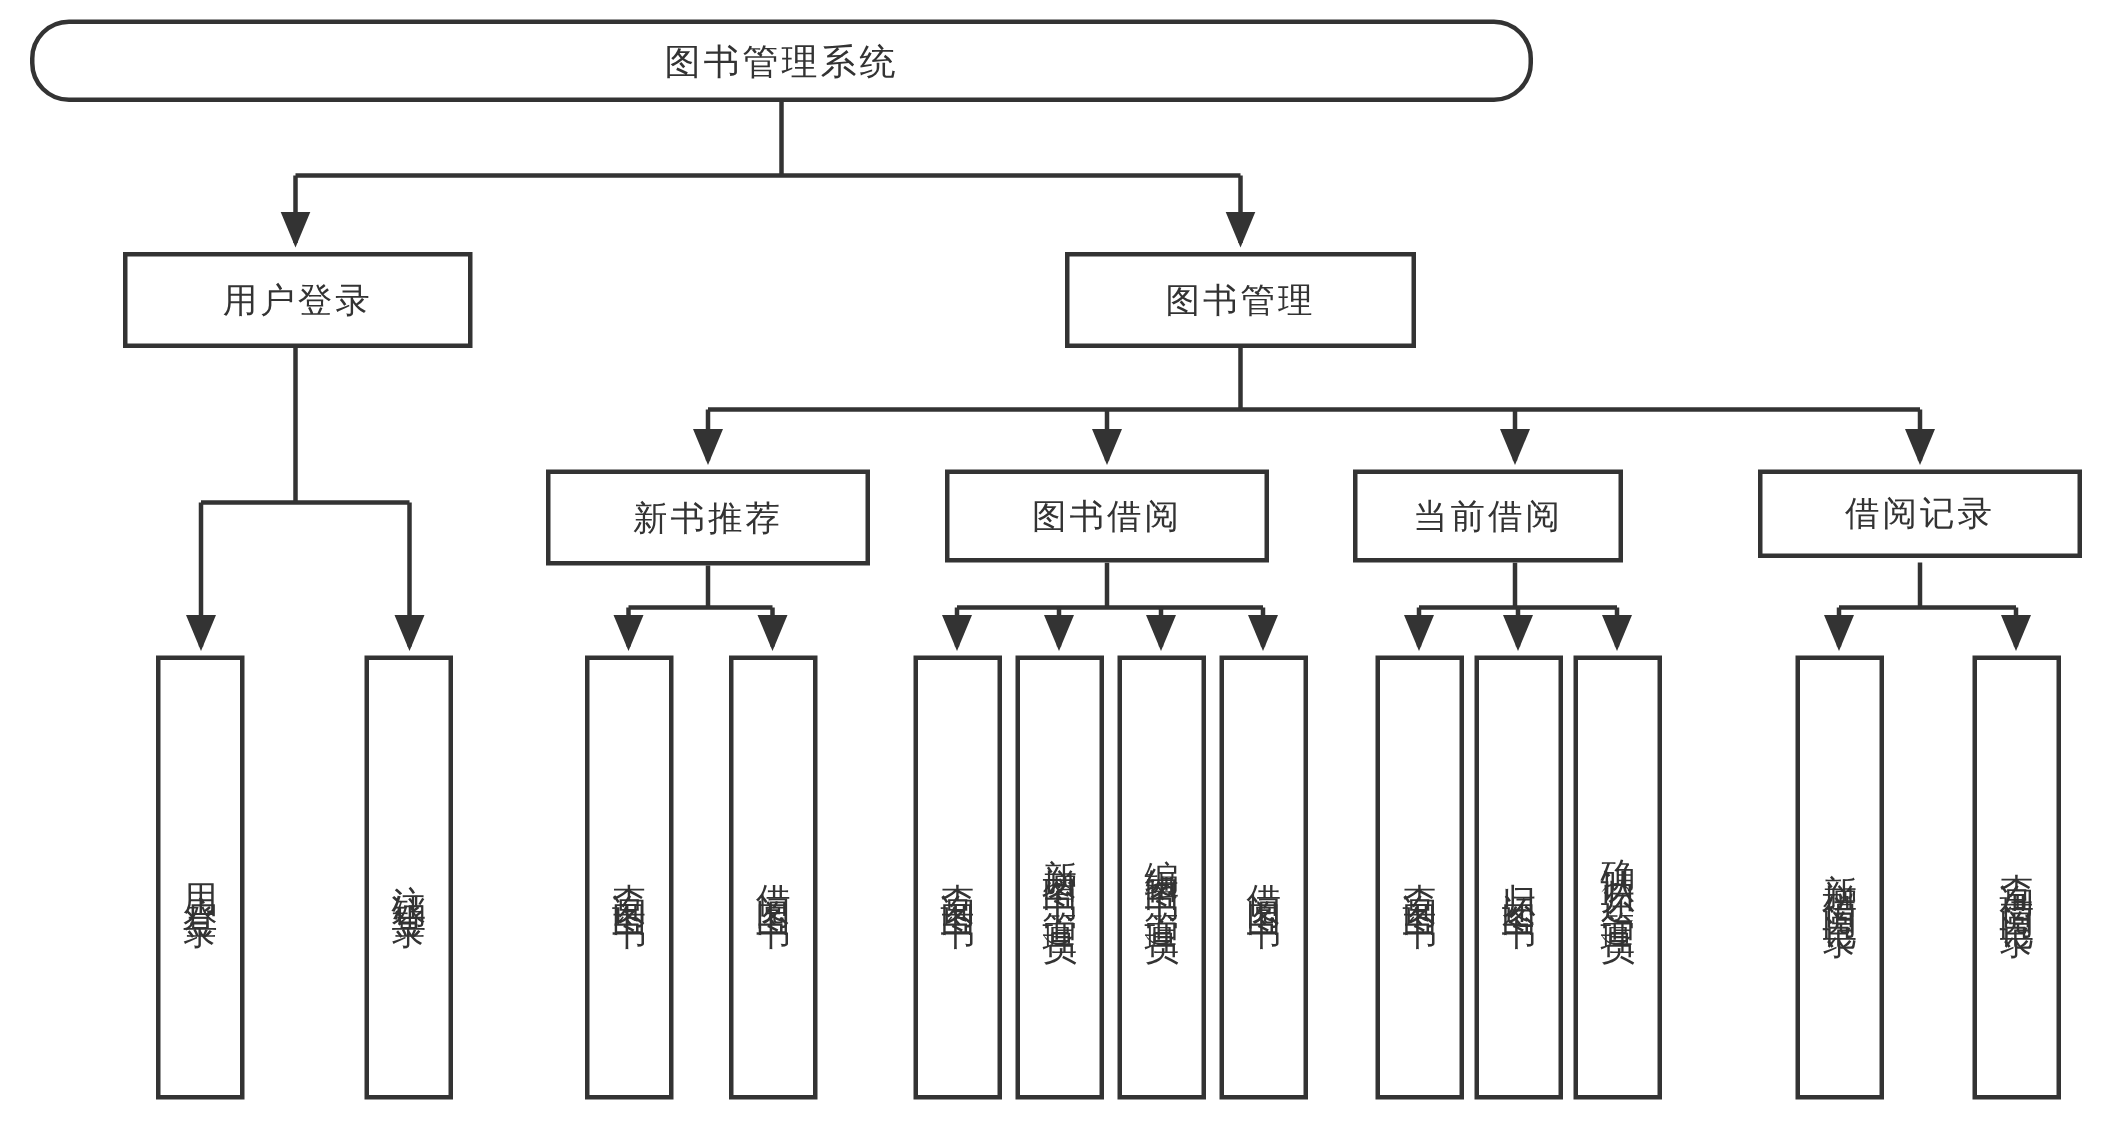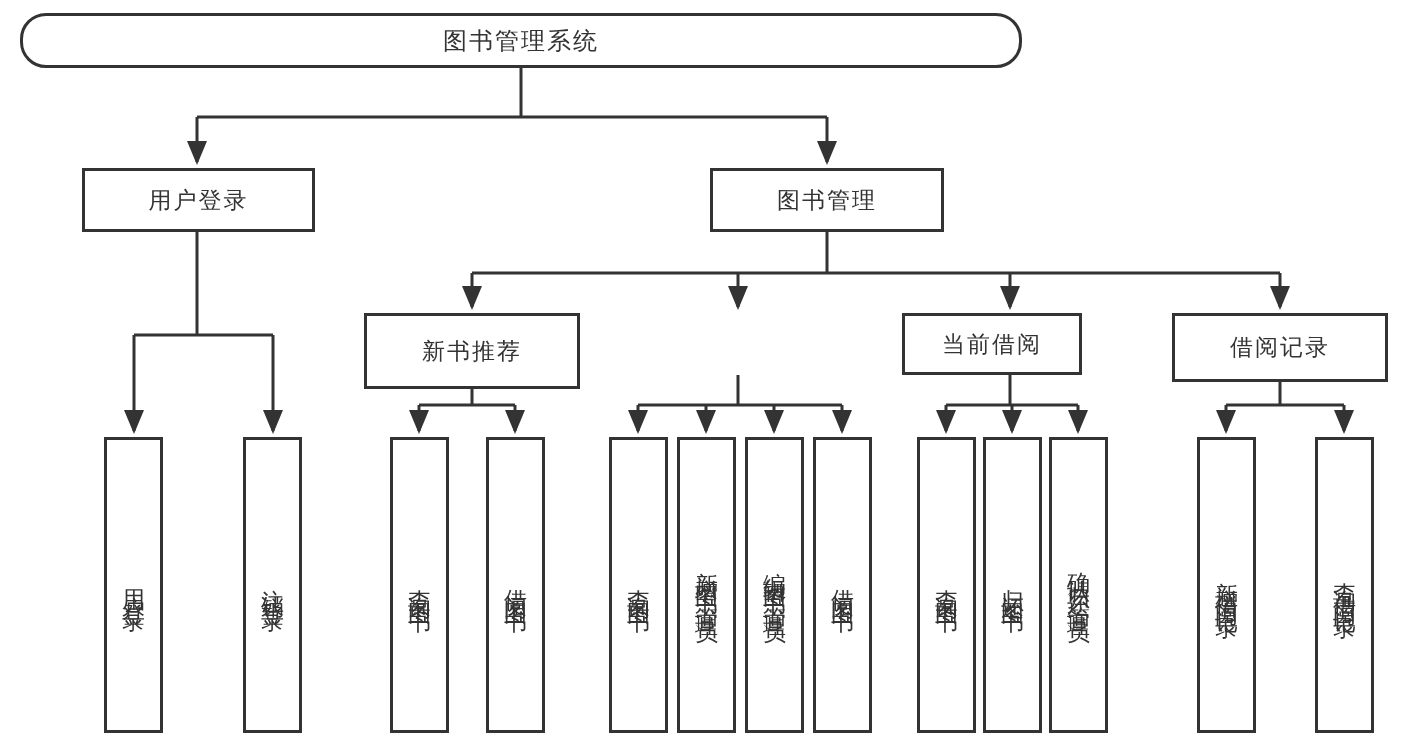--- a/index.html
+++ b/index.html
@@ -99,27 +99,30 @@
     <span>图书管理系统</span>
   </div>
 
   <div class="node hnode" style="left:82px;top:168px;width:233px;height:64px;">
     <span>用户登录</span>
   </div>
   <div class="node hnode" style="left:710px;top:168px;width:234px;height:64px;">
     <span>图书管理</span>
   </div>
 
-  <div class="node hnode" style="left:364px;top:313px;width:216px;height:76px;">
+  <div class="node hnode" style="left:364px;top:313px;width:216px;height:64px;">
     <span>新书推荐</span>
+  </div>
+  <div class="node hnode" style="left:630px;top:313px;width:216px;height:62px;">
+    <span>图书借阅</span>
   </div>
   <div class="node hnode" style="left:902px;top:313px;width:180px;height:62px;">
     <span>当前借阅</span>
   </div>
-  <div class="node hnode" style="left:1172px;top:313px;width:216px;height:69px;">
+  <div class="node hnode" style="left:1172px;top:313px;width:216px;height:59px;">
     <span>借阅记录</span>
   </div>
 
   <div class="node vnode" style="left:104px;">
     <span>用户登录</span>
   </div>
   <div class="node vnode" style="left:243px;">
     <span>注销登录</span>
   </div>
 

